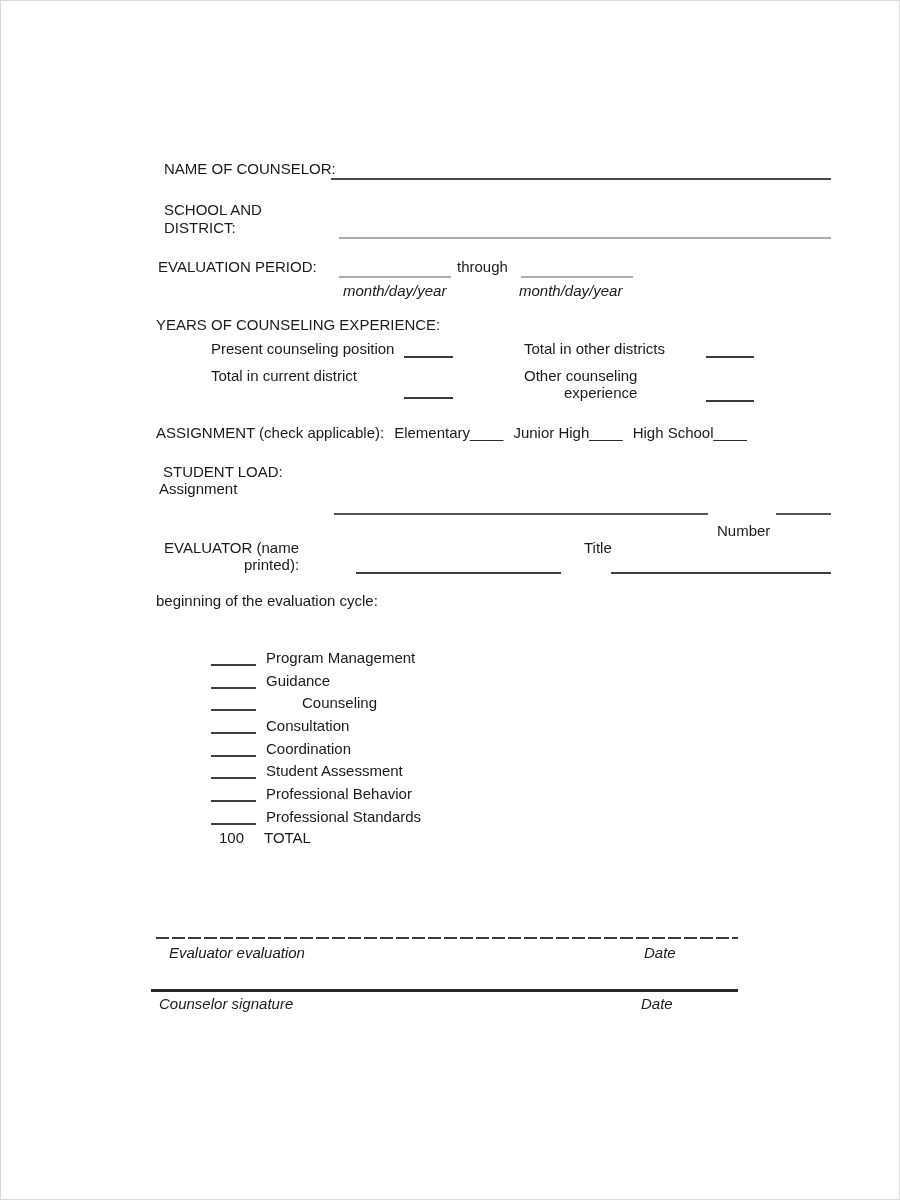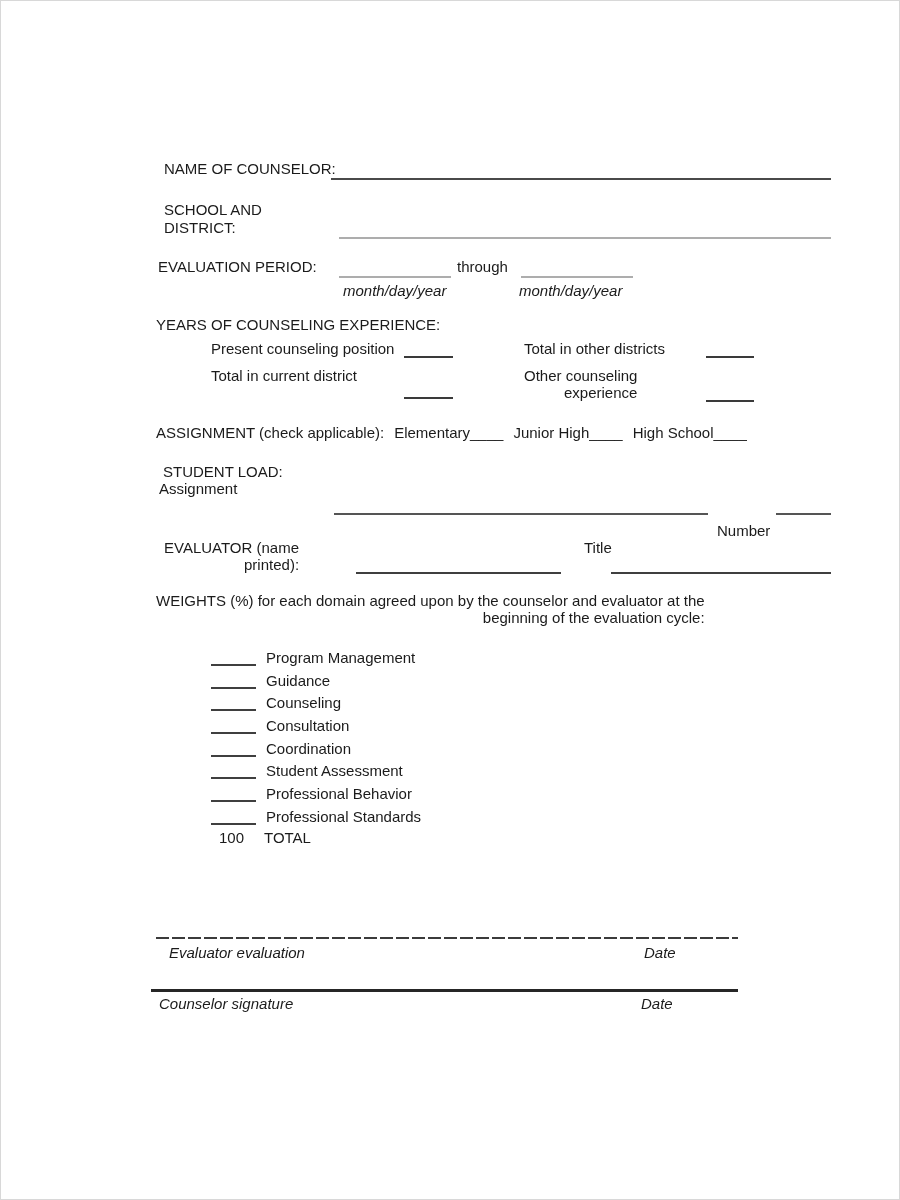--- a/index.html
+++ b/index.html
@@ -94,33 +94,32 @@
 
   <div class="abs lh17" style="left:163px;top:538px;">
     <div>EVALUATOR (name</div>
     <div>printed):</div>
   </div>
   <div class="rule" style="left:355px;top:571px;width:205px;background:#3f3f3f;"></div>
   <div class="abs" style="left:583px;top:538px;">Title</div>
   <div class="rule" style="left:610px;top:571px;width:220px;background:#3f3f3f;"></div>
 
   <div class="abs lh17" style="left:155px;top:591px;">
-    <div class="pre">WEIGHTS (%) for each domain agreed upon by the counselor and evaluator at the</div>
     <div class="pre">beginning of the evaluation cycle:</div>
   </div>
 
   <div class="abs weight-row" style="left:210px;top:647px;">
     <div class="weight-blank"></div>
     <div class="weight-label">Program Management</div>
   </div>
   <div class="abs weight-row" style="left:210px;top:670px;">
     <div class="weight-blank"></div>
     <div class="weight-label">Guidance</div>
   </div>
-  <div class="abs weight-row" style="left:210px;top:692px;">
+  <div class="abs weight-row" style="left:210px;top:692px;gap:36px;">
     <div class="weight-blank"></div>
     <div class="weight-label">Counseling</div>
   </div>
   <div class="abs weight-row" style="left:210px;top:715px;">
     <div class="weight-blank"></div>
     <div class="weight-label">Consultation</div>
   </div>
   <div class="abs weight-row" style="left:210px;top:738px;">
     <div class="weight-blank"></div>
     <div class="weight-label">Coordination</div>

